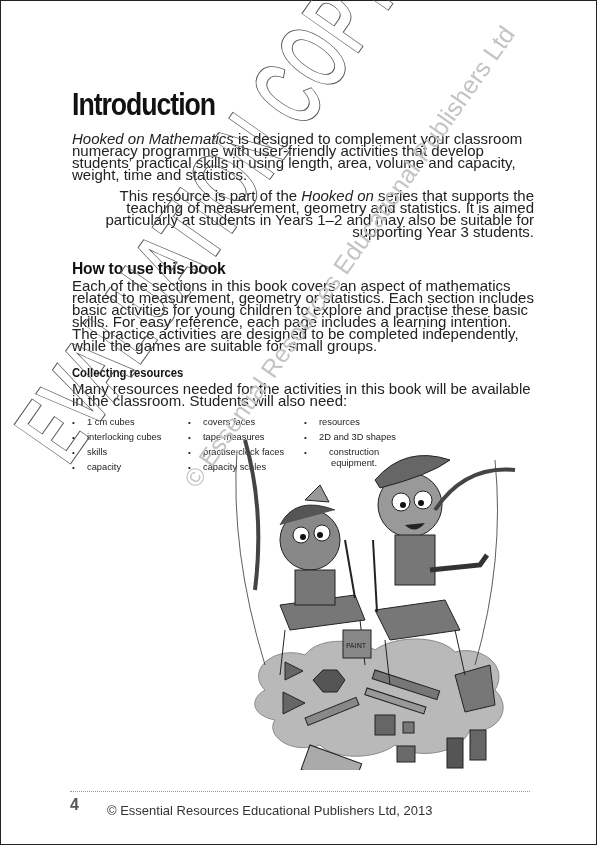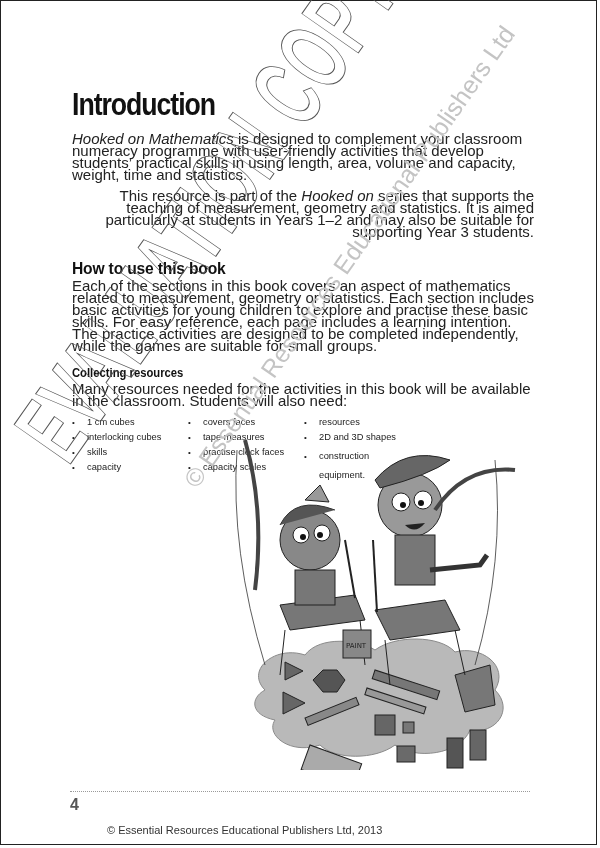--- a/index.html
+++ b/index.html
@@ -32,32 +32,32 @@
       transform: scaleX(0.9); transform-origin: left center;
     }
     .p4 { margin-top: 3px !important; }
     .lists { display: flex; margin-top: 8px; }
     .lists ul { list-style: none; margin: 0; padding: 0; font-size: 9.3px; line-height: 15px; color: #222; }
     .lists li { position: relative; padding-left: 15px; }
     .lists li::before { content: "\2022"; position: absolute; left: 0; font-size: 8px; }
     .col1 { width: 116px; }
     .col2 { width: 116px; }
     .col3 { width: 110px; }
-    .col3 li.wrap { line-height: 19px; padding-top: 2px; }
+    .col3 li.wrap { line-height: 11px; padding-top: 2px; text-align: center; }
 
     .illustration { position: absolute; left: 225px; top: 430px; width: 300px; height: 340px; }
     .footer-rule {
       position: absolute; left: 70px; top: 791px; width: 460px; height: 0;
       border-top: 1.5px dotted #9a9a9a;
     }
     .page-number {
       position: absolute; left: 70px; top: 796px; font-size: 16px; font-weight: bold; color: #555;
     }
     .footer-copy {
-      position: absolute; left: 107px; top: 824px; font-size: 11px; color: #333;
+      position: absolute; left: 107px; top: 803px; font-size: 13px; color: #333;
     }
     .watermark-main {
       position: absolute; left: 40px; top: 390px; font-size: 100px; font-weight: bold;
       color: transparent; -webkit-text-stroke: 1px #555; white-space: nowrap;
       transform: rotate(-55deg) scaleX(0.58); transform-origin: left center;
       letter-spacing: 4px; pointer-events: none;
     }
     .watermark-sub {
       position: absolute; left: 190px; top: 470px; font-size: 25px; color: #c4c4c4;
       white-space: nowrap; transform: rotate(-55deg); transform-origin: left center;

